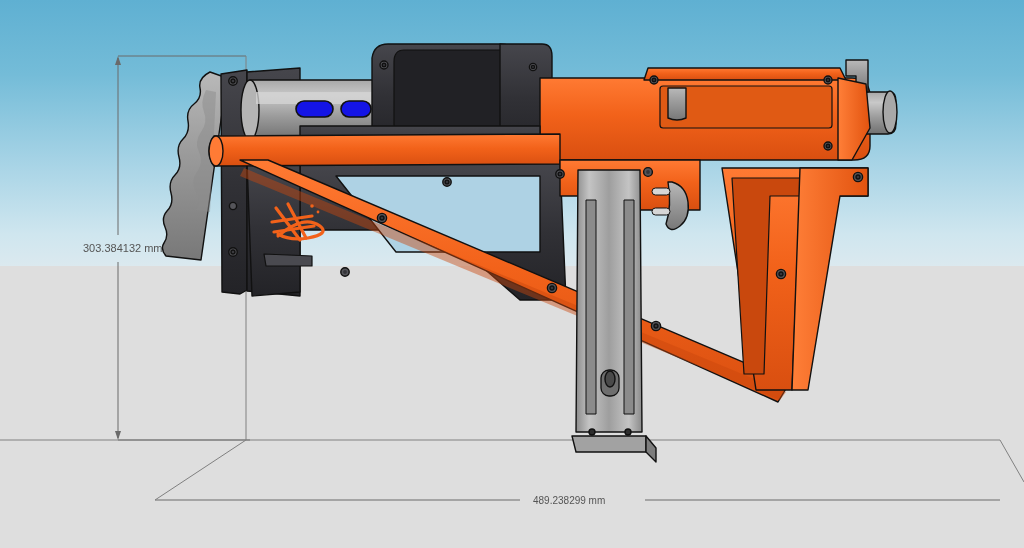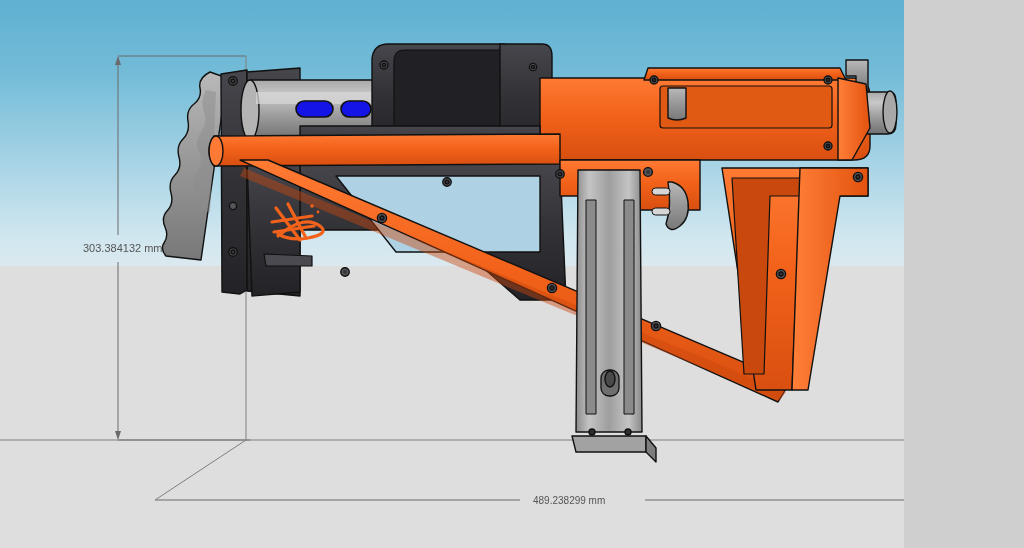--- a/index.html
+++ b/index.html
@@ -1,18 +1,18 @@
 <!DOCTYPE html>
 <html><head>
 <meta charset="utf-8">
 <title>CAD Viewport</title>
 <style>
   html,body{margin:0;padding:0;background:#cfcfcf;}
   body{font-family:"Liberation Sans",sans-serif;}
-  #stage{position:relative;width:904px;height:548px;overflow:hidden;}
+  #stage{position:relative;width:1024px;height:548px;overflow:hidden;}
   #sky{position:absolute;left:0;top:0;width:1024px;height:266px;
        background:linear-gradient(to bottom,#5fb0d2 0%,#74bcd8 28%,#a8d4e6 62%,#cfe6ef 88%,#dbe9ef 100%);}
   #ground{position:absolute;left:0;top:266px;width:1024px;height:282px;background:#dedede;}
   #svgmain{position:absolute;left:0;top:0;width:1024px;height:548px;}
   .dimtext{font-family:"Liberation Sans",sans-serif;font-size:11px;fill:#555;}
   .dimtext-h{font-family:"Liberation Sans",sans-serif;font-size:10px;fill:#555;}
 </style>
 </head>
 <body>
 

